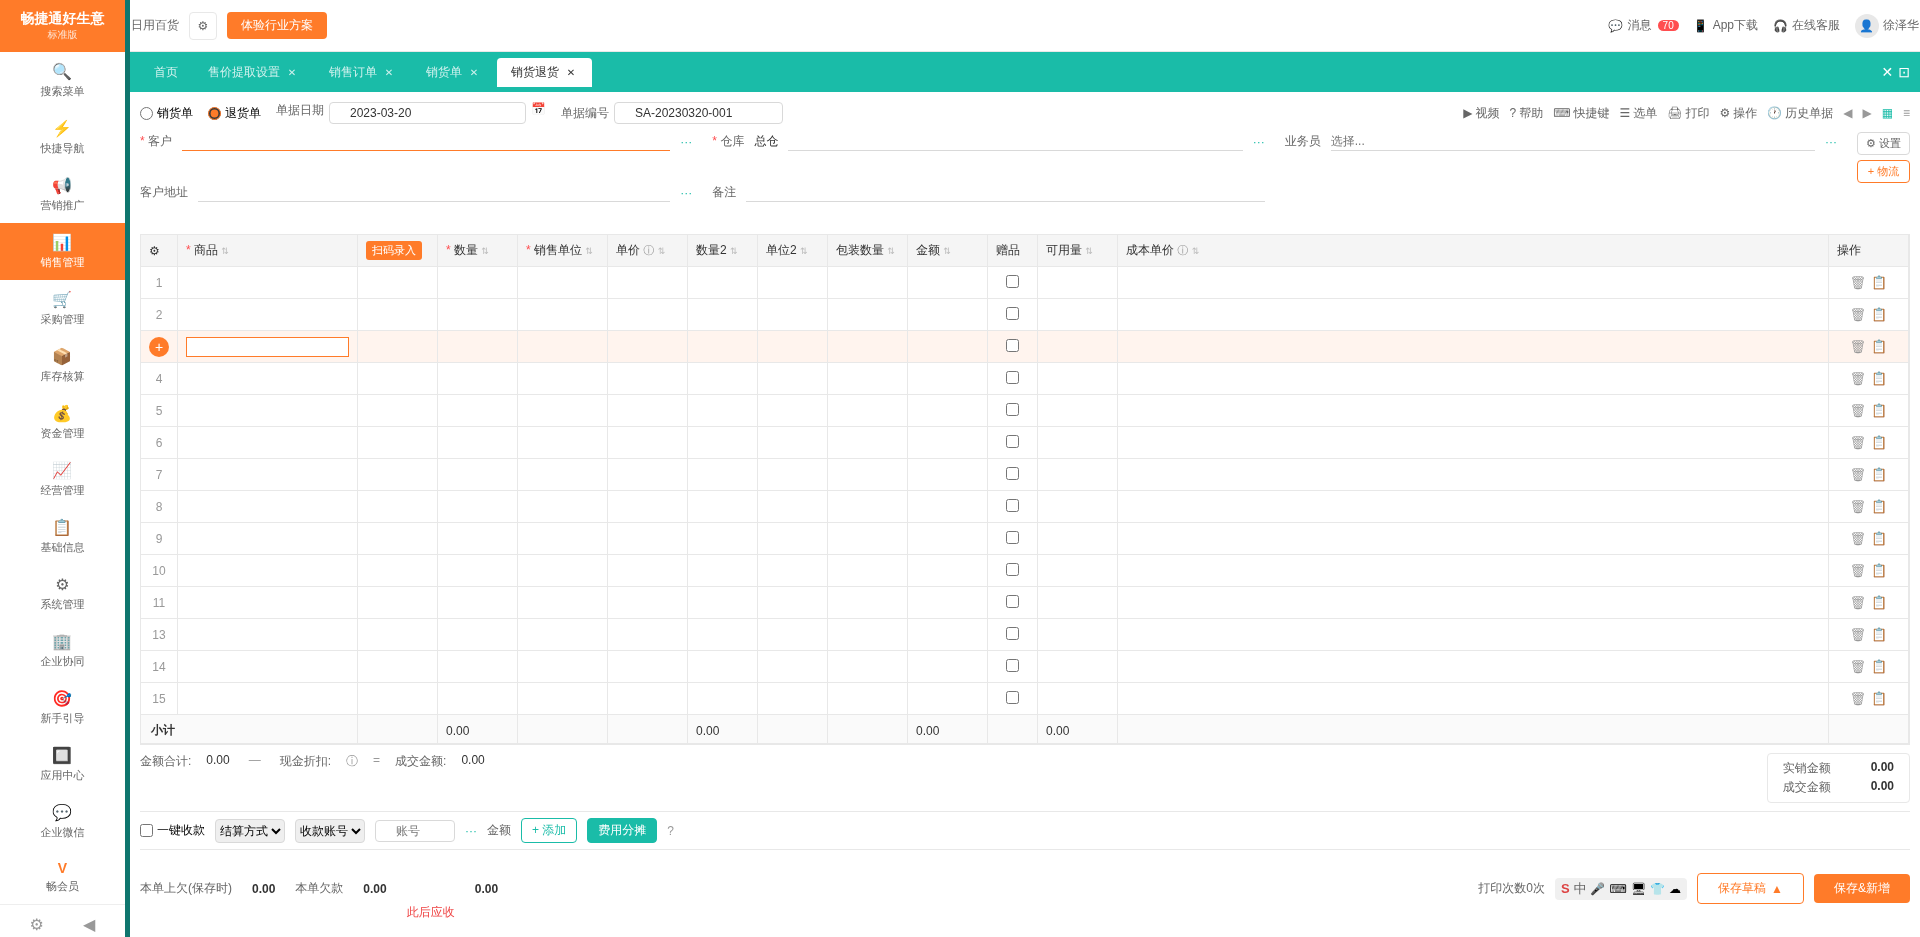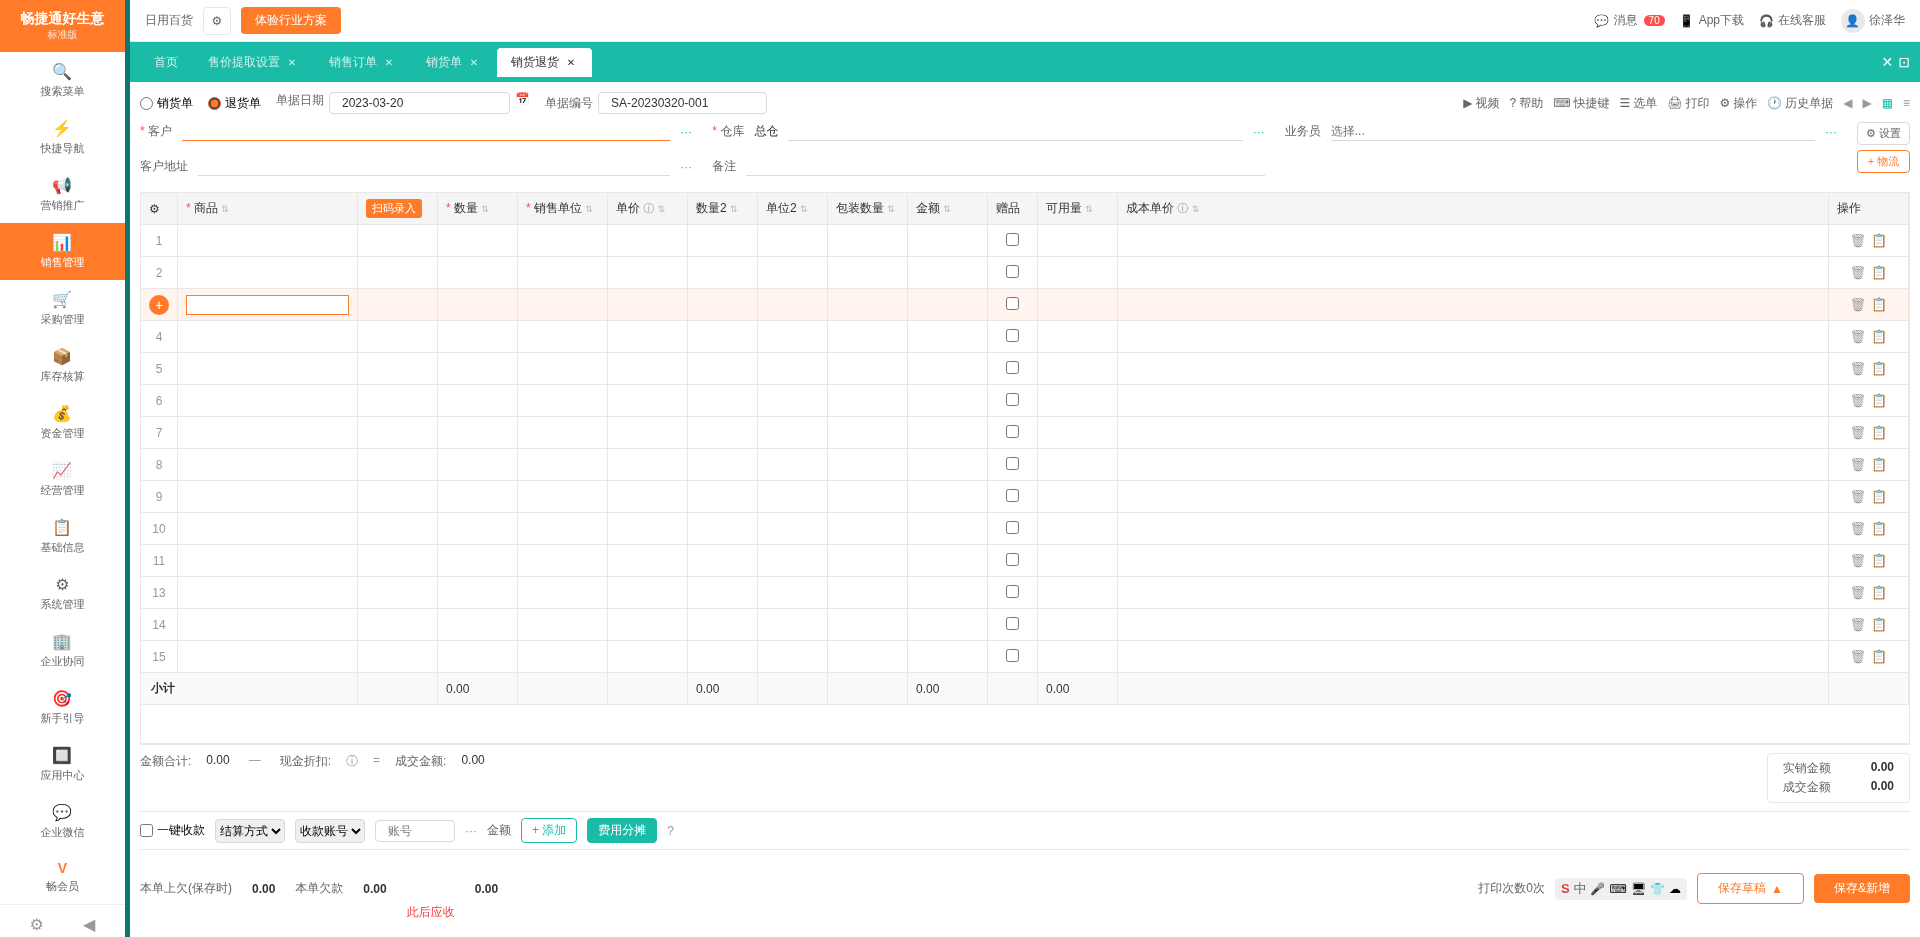--- a/index.html
+++ b/index.html
@@ -13,21 +13,21 @@
     .sidebar-item { display: flex; flex-direction: column; align-items: center; padding: 10px 5px; cursor: pointer; color: #666; border-bottom: none; }
     .sidebar-item.active { background: #ff7b29; color: #fff; }
     .sidebar-item .icon { font-size: 16px; margin-bottom: 3px; }
     .sidebar-item .label { font-size: 11px; }
     .sidebar-bottom { margin-top: auto; padding: 10px; display: flex; align-items: center; justify-content: space-around; border-top: 1px solid #eee; }
 
     
     .main { flex: 1; display: flex; flex-direction: column; overflow: hidden; }
 
     
-    .topbar { height: 42px; background: #fff; display: flex; align-items: center; padding: 0 15px; border-bottom: 1px solid #e8e8e8; justify-content: space-between; gap: 18px; }
+    .topbar { height: 52px; background: #fff; display: flex; align-items: center; padding: 0 1px; border-bottom: 1px solid #e8e8e8; justify-content: space-between; gap: 18px; }
     .topbar-left { display: flex; align-items: center; gap: 10px; }
     .topbar-breadcrumb { color: #666; font-size: 12px; }
     .topbar-settings-btn { width: 28px; height: 28px; border: 1px solid #e8e8e8; border-radius: 4px; display: flex; align-items: center; justify-content: center; cursor: pointer; color: #666; }
     .topbar-trial-btn { background: #ff7b29; color: #fff; border: none; padding: 5px 14px; border-radius: 4px; cursor: pointer; font-size: 12px; }
     .topbar-right { display: flex; align-items: center; gap: 15px; color: #666; }
     .topbar-right .icon-item { display: flex; align-items: center; gap: 4px; cursor: pointer; }
     .badge { background: #ff4d4f; color: #fff; border-radius: 10px; padding: 0 5px; font-size: 10px; margin-left: 2px; }
     .avatar { width: 24px; height: 24px; border-radius: 50%; background: #e8e8e8; display: flex; align-items: center; justify-content: center; }
 
     
@@ -36,26 +36,26 @@
     .tab.active { background: #fff; color: #333; }
     .tab .close-icon { width: 14px; height: 14px; display: flex; align-items: center; justify-content: center; border-radius: 50%; font-size: 10px; }
     .tabbar-actions { margin-left: auto; display: flex; gap: 5px; }
     .tabbar-action-btn { background: none; border: none; color: #fff; cursor: pointer; font-size: 14px; }
 
     
     .content { flex: 1; background: #fff; display: flex; flex-direction: column; overflow: hidden; padding: 10px; }
     .radio-group { display: flex; gap: 15px; align-items: center; }
     .radio-item { display: flex; align-items: center; gap: 4px; cursor: pointer; }
     .date-field { display: flex; align-items: flex-start; gap: 5px; }
-    .date-input { border: 1px solid #d9d9d9; border-radius: 4px; padding: 3px 12px; color: #333; }
+    .date-input { border: 1px solid #d9d9d9; border-radius: 4px; padding: 3px 20px; color: #333; }
     .doc-num { display: flex; align-items: center; gap: 5px; }
     .toolbar-btn { display: flex; align-items: center; gap: 3px; cursor: pointer; color: #666; }
     .side-btn { border: 1px solid #ff7b29; color: #ff7b29; background: #fff; padding: 3px 8px; border-radius: 4px; cursor: pointer; font-size: 11px; white-space: nowrap; }
     .side-btn.settings { border-color: #d9d9d9; color: #666; }
-    .form-row { display: flex; align-items: center; gap: 10px; margin-bottom: 8px; }
+    .form-row { display: flex; align-items: center; gap: 10px; margin-bottom: 24px; }
     .field-label { color: #666; white-space: nowrap; }
     .field-label.required::before { content: "* "; color: #ff4d4f; }
     .field-input { flex: 1; border: none; border-bottom: 1px solid #d9d9d9; padding: 3px 0; color: #333; outline: none; min-width: 100px; }
     .field-dots { color: #1abca8; cursor: pointer; }
 
     
     .table-wrap { flex: 1; overflow-y: auto; border: 1px solid #e8e8e8; }
     table { width: 100%; border-collapse: collapse; }
     table th { background: #f5f5f5; padding: 6px 8px; text-align: left; border-bottom: 1px solid #e8e8e8; border-right: 1px solid #e8e8e8; white-space: nowrap; color: #333; font-weight: normal; position: sticky; top: 0; z-index: 10; }
     table td { padding: 4px 8px; border-bottom: 1px solid #e8e8e8; border-right: 1px solid #e8e8e8; color: #333; height: 32px; }

